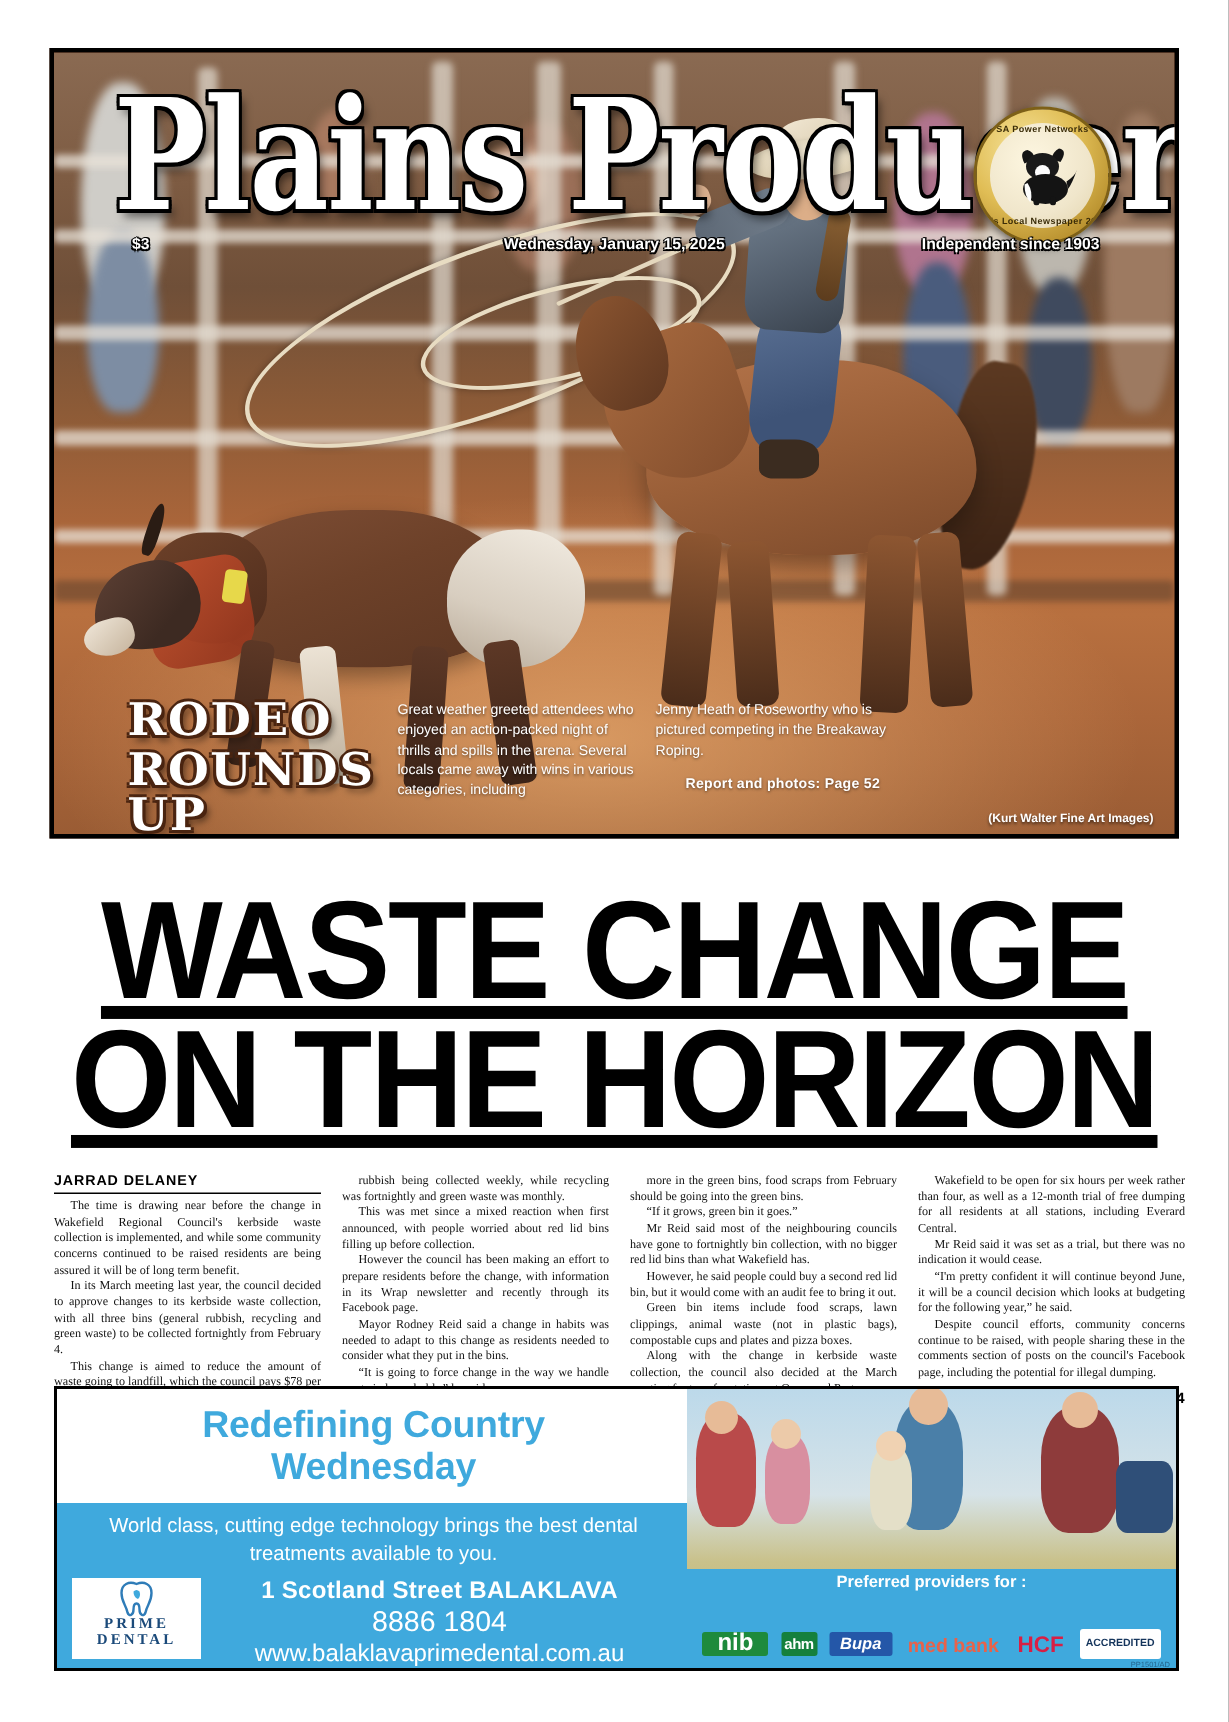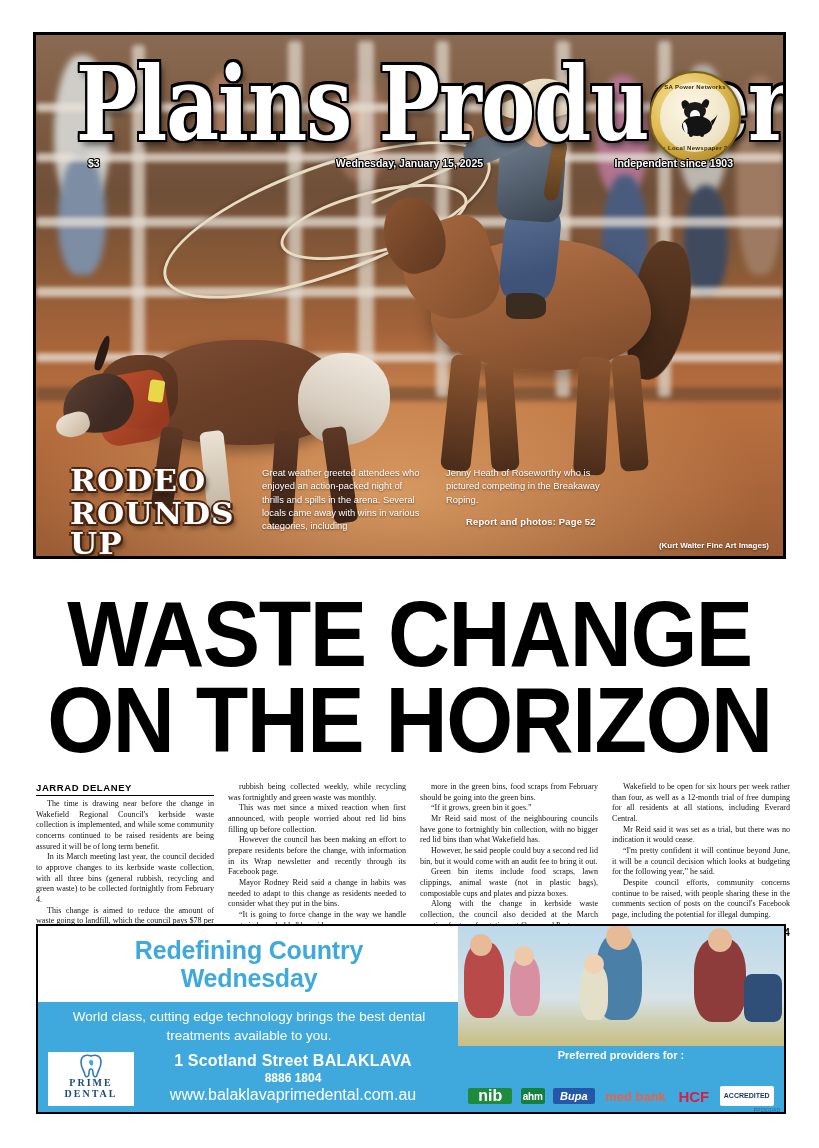--- a/index.html
+++ b/index.html
@@ -333,23 +333,23 @@
   .meta-date  { position: absolute; left: 50%; transform: translateX(-50%); }
   .meta-since { position: absolute; right: 50px; }
 
   
   .caption-strip {
     position: absolute;
     left: 0; right: 0; bottom: 0;
     height: 100px;
     display: flex;
     align-items: flex-start;
-    padding: 10px 14px 0 14px;
+    padding: 10px 14px 0 29px;
     box-sizing: border-box;
-    gap: 12px;
+    gap: 0;
   }
   .caption-kicker {
     width: 200px;
     flex: none;
     padding-left: 20px;
     box-sizing: border-box;
   }
   .kicker-line {
     font-family: "DejaVu Serif", serif;
     font-weight: bold;
@@ -391,20 +391,21 @@
     text-shadow: 0 1px 2px rgba(0,0,0,.6);
   }
 
   
   .headline {
     position: absolute;
     left: 33px;
     top: 594px;
     width: 753px;
     text-align: center;
+    text-decoration: underline;
   }
   .headline-line {
     font-family: "Liberation Sans", sans-serif;
     font-weight: bold;
     font-size: 86px;
     line-height: 0.95;
     letter-spacing: -1.5px;
     color: #000;
     transform: scaleX(1.0) scaleY(1.08);
     white-space: nowrap;
@@ -528,21 +529,21 @@
     text-align: center;
   }
   .ad-contact {
     position: absolute;
     left: 100px; top: 6px;
     width: 310px;
     text-align: center;
     color: #ffffff;
   }
   .ad-addr { font-size: 16px; font-weight: bold; letter-spacing: .2px; }
-  .ad-phone { font-size: 12px; font-weight: bold; margin-top: 1px; text-align: center; }
+  .ad-phone { font-size: 19px; font-weight: normal; margin-top: 1px; text-align: center; }
   .ad-web { font-size: 16px; margin-top: 1px; }
 
   .ad-right {
     position: absolute;
     right: 0; top: 0;
     width: 326px;
     height: 100%;
     overflow: hidden;
     background: linear-gradient(to bottom, #bcd9ea 0%, #d6e3e8 38%, #c9c18a 62%, #b5ad72 100%);
   }

